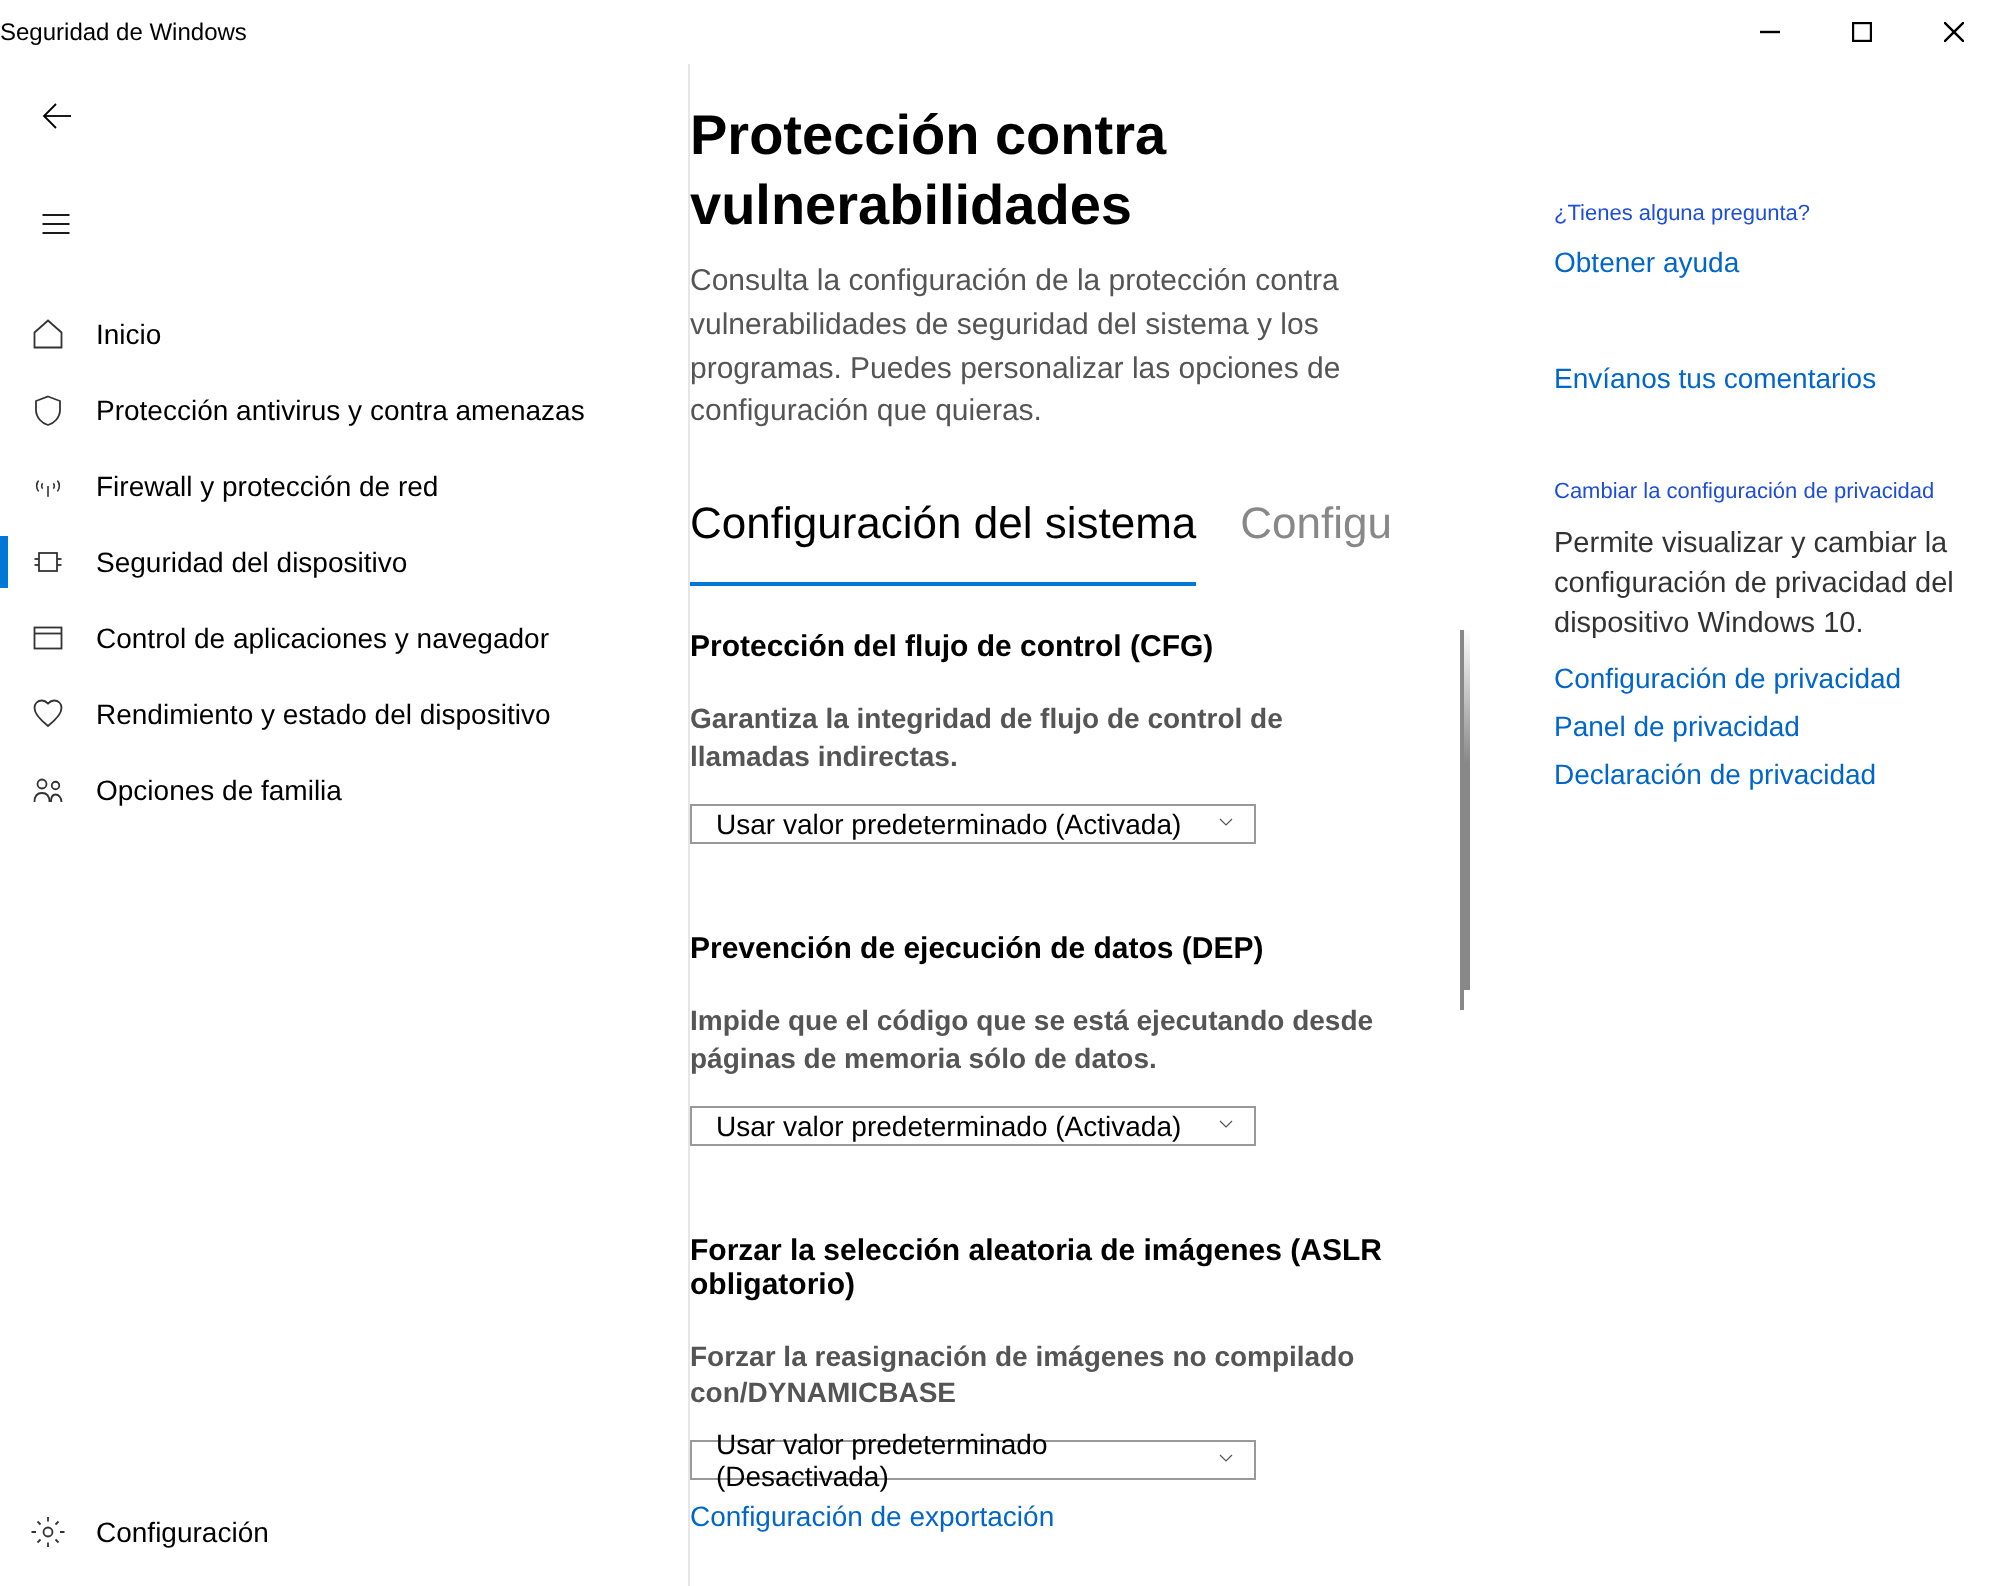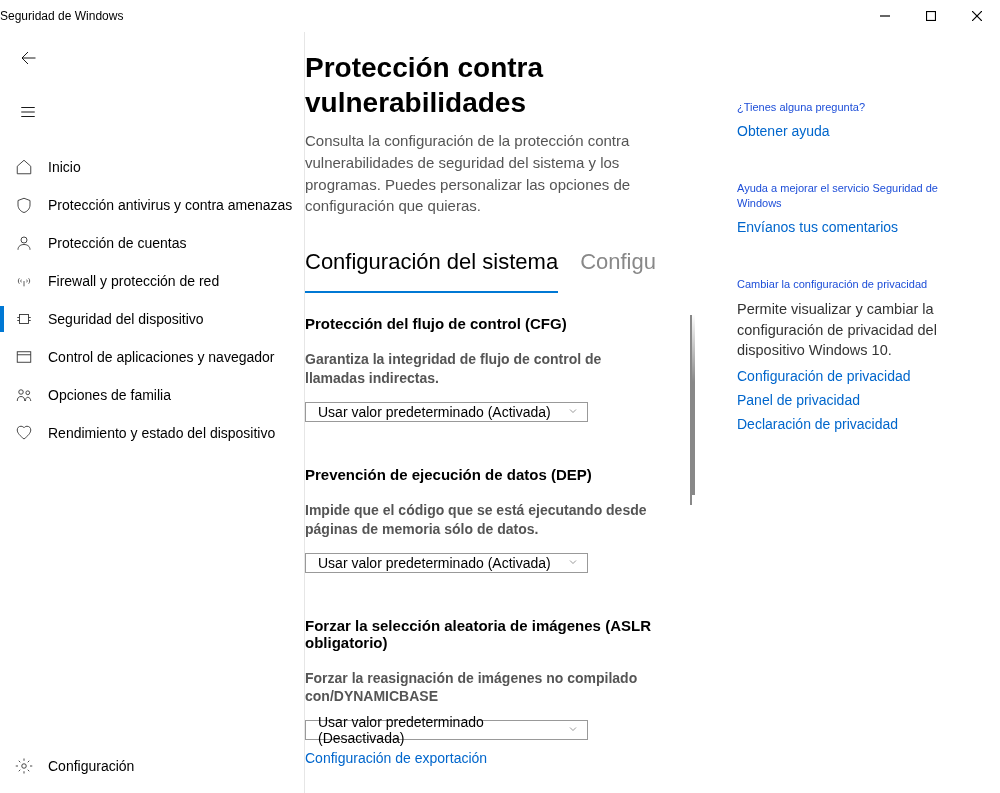--- a/index.html
+++ b/index.html
@@ -7,21 +7,21 @@
 
 .titlebar { height: 32px; display: flex; align-items: center; font-size: 12px; color: #000; }
 .titlebar-controls { position: absolute; right: 0; top: 0; display: flex; }
 .titlebar-btn { width: 46px; height: 32px; display: flex; align-items: center; justify-content: center; color: #000; }
 .titlebar-btn svg { width: 10px; height: 10px; }
 
 .icon-btn { width: 40px; height: 40px; display: flex; align-items: center; justify-content: center; }
 
 .app-body { display: flex; height: calc(100% - 32px); }
 
-.sidebar { width: 305px; border-right: 1px solid #e6e6e6; display: flex; flex-direction: column; padding-top: 6px; }
+.sidebar { width: 345px; border-right: 1px solid #e6e6e6; display: flex; flex-direction: column; padding-top: 6px; }
 .sidebar-top { padding-left: 8px; }
 .nav-list { margin-top: 16px; }
 .nav-item { display: flex; align-items: center; height: 38px; padding-left: 14px; font-size: 14px; color: #000; position: relative; cursor: default; }
 .nav-item.selected::before { content: ""; position: absolute; left: 0; top: 6px; bottom: 6px; width: 4px; background: #0078d4; }
 .nav-icon { width: 20px; height: 20px; margin-right: 14px; display: flex; align-items: center; justify-content: center; color: #333; }
 .sidebar-spacer { flex: 1; }
 
 .content { flex: 1; display: flex; overflow: hidden; }
 .main { width: 390px; padding: 18px 0 0 0; overflow-y: auto; }
 .page-title { font-size: 28px; font-weight: 600; line-height: 1.25; color: #000; }
@@ -105,29 +105,20 @@
       <div class="nav-item">
         <span class="nav-icon">
             <svg viewBox="0 0 24 24" width="18" height="18">
               <path d="M12 3 L20 6 V12 C20 17 16 21 12 22 C8 21 4 17 4 12 V6 Z"></path>
             </svg>
           </span>
         <span>Protección antivirus y contra amenazas</span>
       </div>
       <div class="nav-item">
         <span class="nav-icon">
-            <svg viewBox="0 0 24 24" width="18" height="18">
-              <circle cx="12" cy="8" r="4"></circle>
-              <path d="M4 21 C4 16 8 14 12 14 C16 14 20 16 20 21"></path>
-            </svg>
-          </span>
-        <span>Protección de cuentas</span>
-      </div>
-      <div class="nav-item">
-        <span class="nav-icon">
             <svg viewBox="0 0 24 24" width="16" height="16">
               <path d="M5 8 C3 10 3 14 5 16 M8 10 C7 11 7 13 8 14 M16 10 C17 11 17 13 16 14 M19 8 C21 10 21 14 19 16 M12 12 V20"></path>
             </svg>
           </span>
         <span>Firewall y protección de red</span>
       </div>
       <div class="nav-item selected">
         <span class="nav-icon">
             <svg viewBox="0 0 24 24" width="18" height="18">
               <rect x="6" y="6" width="12" height="12"></rect>
@@ -144,34 +135,34 @@
             <svg viewBox="0 0 24 24" width="18" height="18">
               <rect x="3" y="5" width="18" height="14"></rect>
               <line x1="3" y1="9" x2="21" y2="9"></line>
             </svg>
           </span>
         <span>Control de aplicaciones y navegador</span>
       </div>
       <div class="nav-item">
         <span class="nav-icon">
             <svg viewBox="0 0 24 24" width="18" height="18">
+              <path d="M12 20 C7 16 3 12 3 8 C3 5 5 3 8 3 C10 3 11 4 12 5 C13 4 14 3 16 3 C19 3 21 5 21 8 C21 12 17 16 12 20 Z"></path>
+            </svg>
+          </span>
+        <span>Rendimiento y estado del dispositivo</span>
+      </div>
+      <div class="nav-item">
+        <span class="nav-icon">
+            <svg viewBox="0 0 24 24" width="18" height="18">
               <circle cx="8" cy="8" r="3"></circle>
               <circle cx="17" cy="9" r="2.5"></circle>
               <path d="M3 20 C3 16 5 14 8 14 C11 14 13 16 13 20 M14 20 C14 17 15 15 17 15 C19 15 21 17 21 20"></path>
             </svg>
           </span>
         <span>Opciones de familia</span>
-      </div>
-      <div class="nav-item">
-        <span class="nav-icon">
-            <svg viewBox="0 0 24 24" width="18" height="18">
-              <path d="M12 20 C7 16 3 12 3 8 C3 5 5 3 8 3 C10 3 11 4 12 5 C13 4 14 3 16 3 C19 3 21 5 21 8 C21 12 17 16 12 20 Z"></path>
-            </svg>
-          </span>
-        <span>Rendimiento y estado del dispositivo</span>
       </div>
     </div>
 
     <div class="sidebar-spacer"></div>
     <div class="nav-item" style="margin-bottom:8px;">
       <span class="nav-icon">
           <svg viewBox="0 0 24 24" width="18" height="18">
             <circle cx="12" cy="12" r="3"></circle>
             <path d="M12 2 V5 M12 19 V22 M4 12 H1 M23 12 H20 M5 5 L7 7 M17 17 L19 19 M19 5 L17 7 M7 17 L5 19"></path>
           </svg>
@@ -227,21 +218,20 @@
         <a class="link">Configuración de exportación</a>
       </div>
     </div>
 
     <div class="right-pane">
       <div class="rp-group">
         <div class="rp-title">¿Tienes alguna pregunta?</div>
         <a class="link">Obtener ayuda</a>
       </div>
       <div class="rp-group">
-        <div class="rp-title">Ayuda a mejorar el servicio Seguridad de Windows</div>
         <a class="link">Envíanos tus comentarios</a>
       </div>
       <div class="rp-group">
         <div class="rp-title">Cambiar la configuración de privacidad</div>
         <div class="rp-desc">Permite visualizar y cambiar la configuración de privacidad del dispositivo Windows 10.</div>
         <a class="link">Configuración de privacidad</a>
         <a class="link">Panel de privacidad</a>
         <a class="link">Declaración de privacidad</a>
       </div>
     </div>

